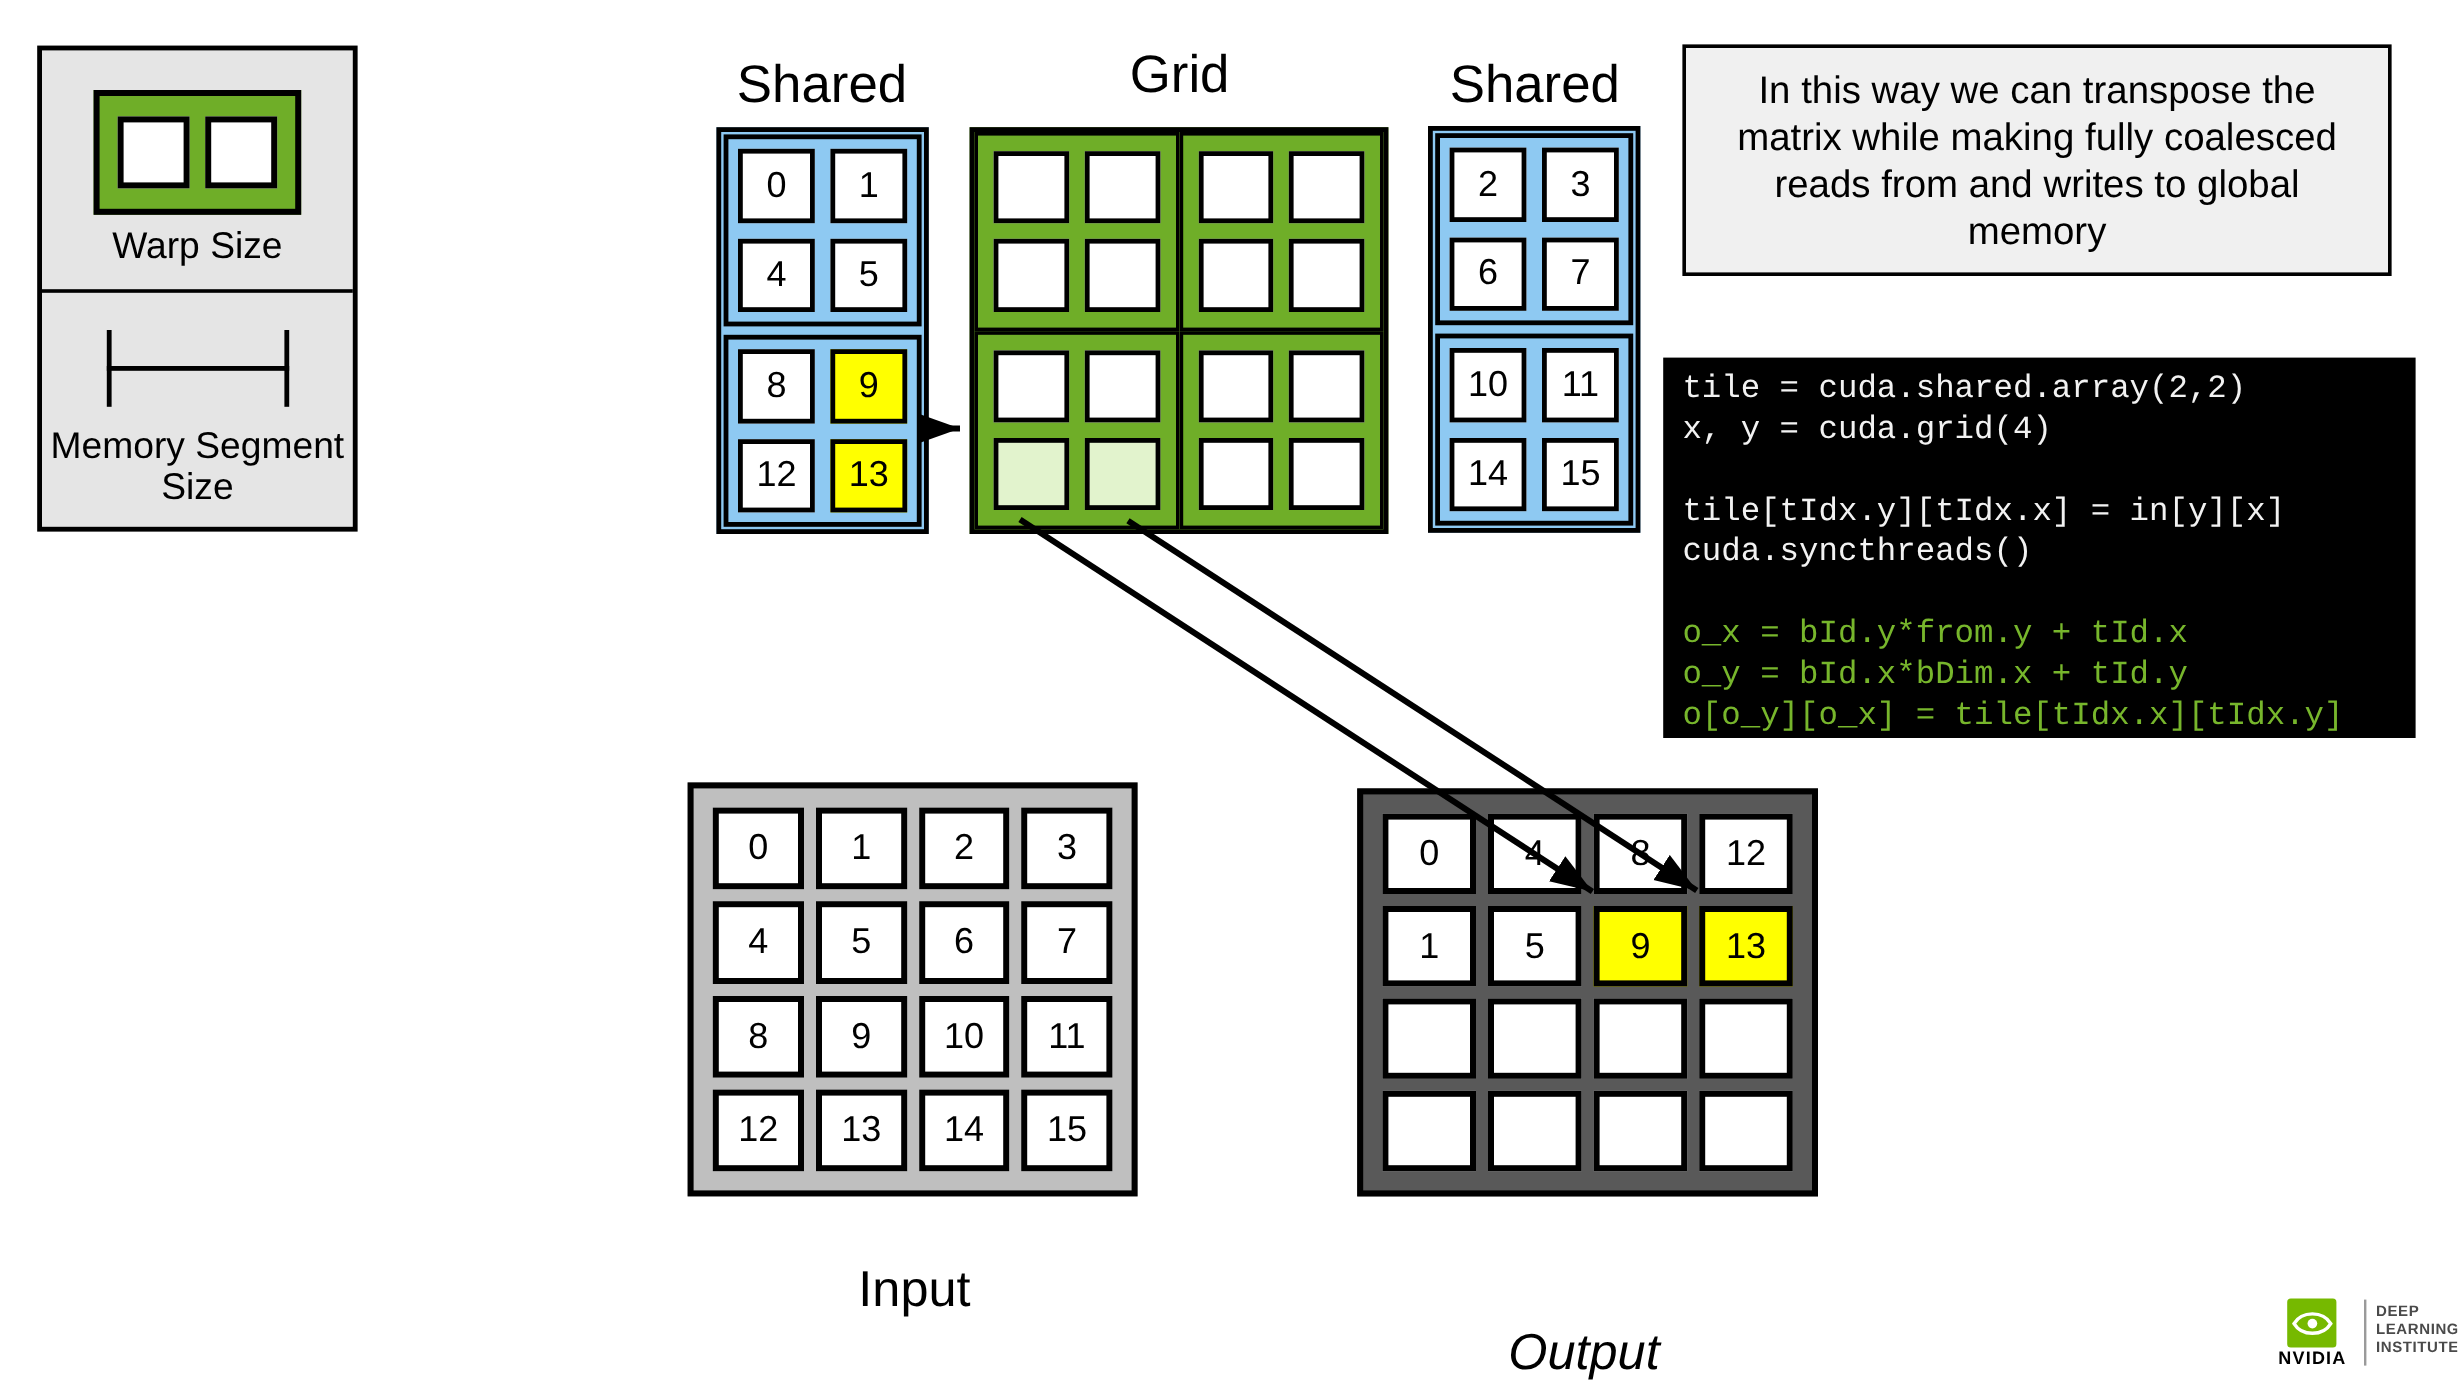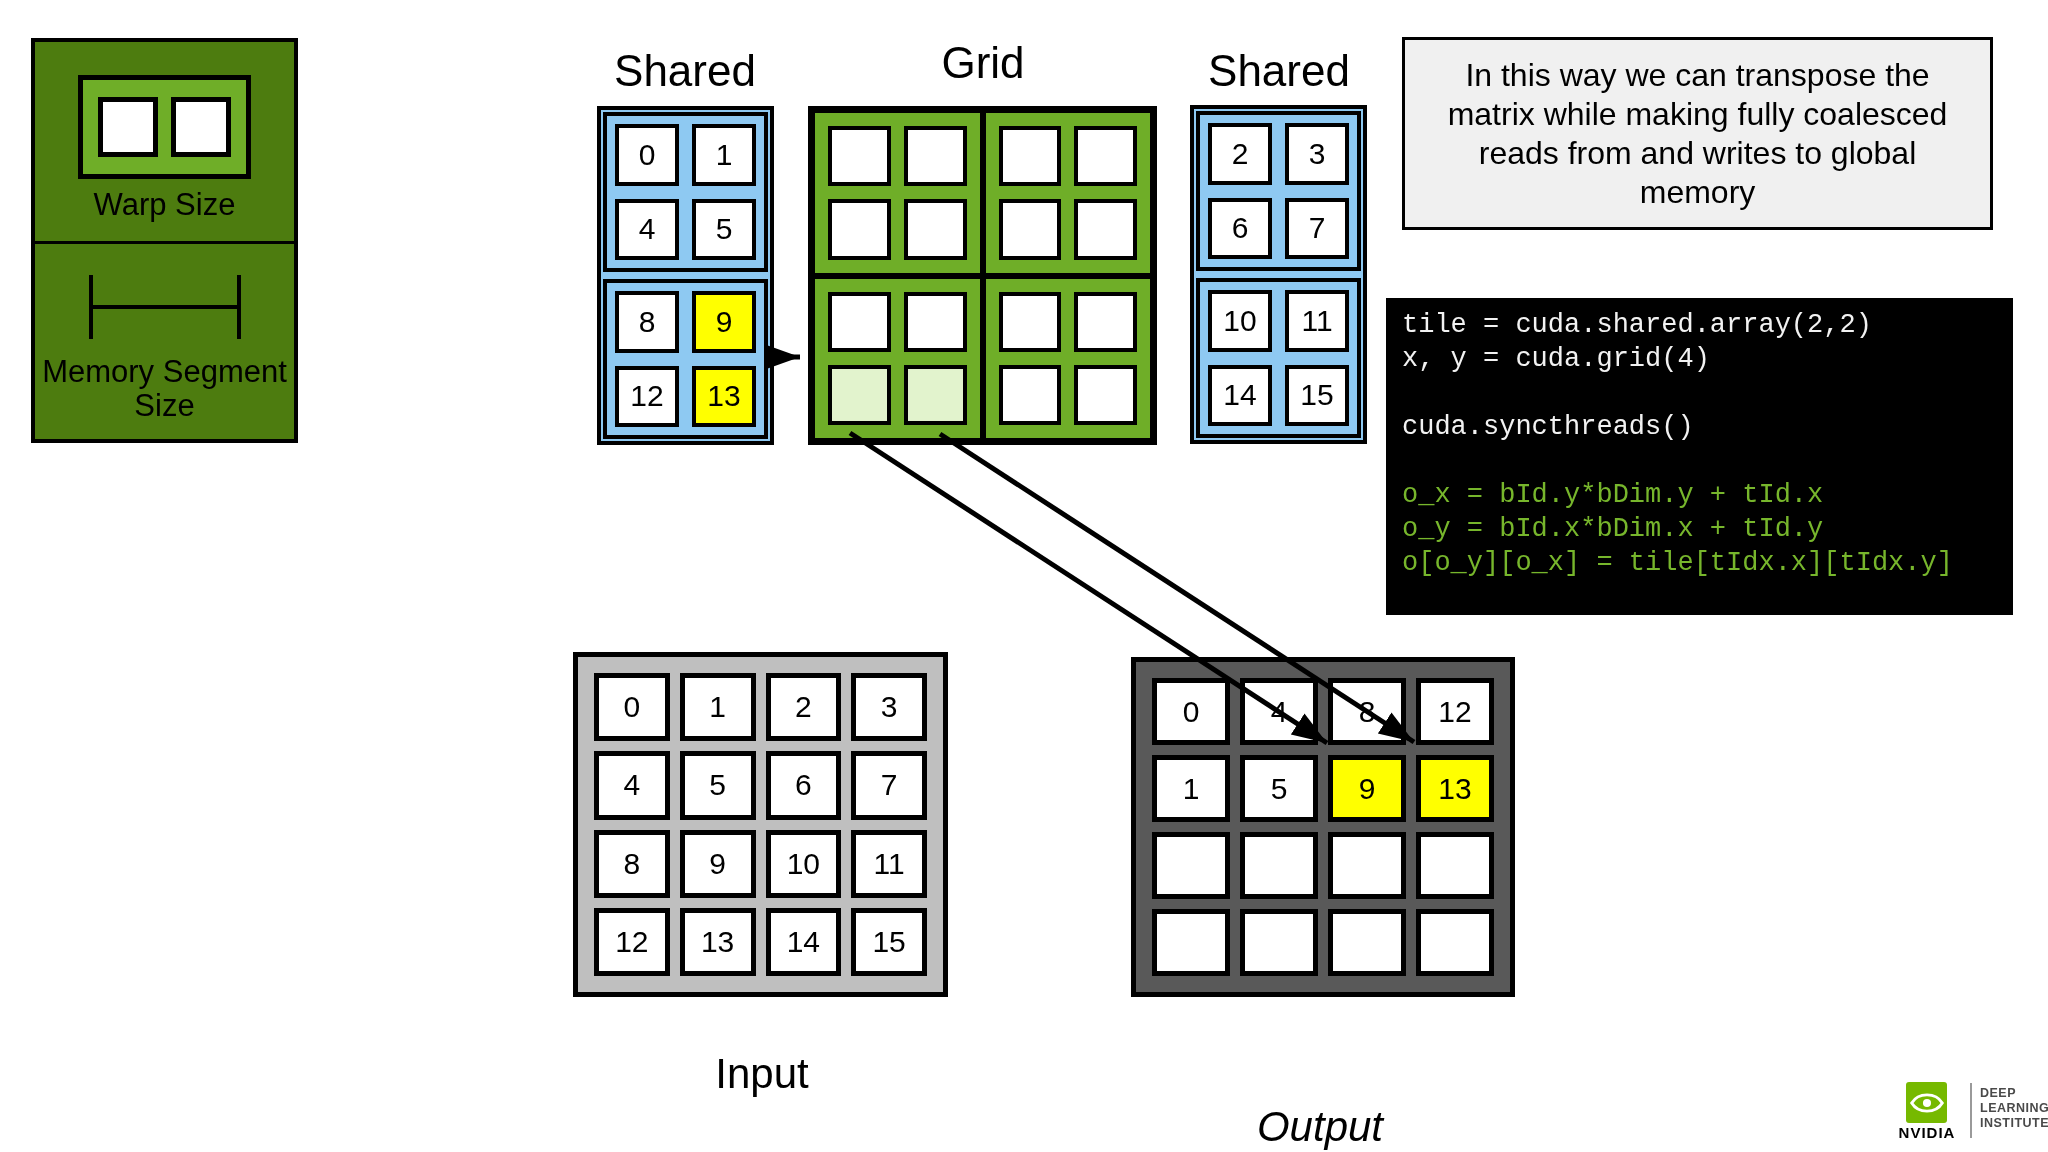--- a/index.html
+++ b/index.html
@@ -2,21 +2,21 @@
 <html><head>
 <meta charset="utf-8">
 <style>
   * { margin:0; padding:0; box-sizing:border-box; }
   html,body { background:#fff; }
   body { font-family:"Liberation Sans", sans-serif; color:#000; }
   #slide { position:relative; width:2048px; height:1152px; background:#fff; overflow:hidden; }
 
   
   .legend { position:absolute; left:31px; top:38px; width:267px; height:405px;
-            background:#4d7c0f; border:4px solid #000; }
+            background:#e5e5e5; border:4px solid #000; }
   .legend-top { height:199px; display:flex; flex-direction:column; align-items:center; }
   .warp-swatch { margin-top:33px; width:173px; height:104px; background:#6fae28;
                  border:5px solid #000; display:flex; align-items:center; justify-content:center; gap:13px; }
   .warp-sq { width:60px; height:60px; background:#fff; border:5px solid #000; }
   .legend-label { font-size:31px; text-align:center; line-height:34px; margin-top:9px; }
   .legend-div { border-top:3px solid #000; }
   .legend-bottom { display:flex; flex-direction:column; align-items:center; }
   .ibeam { position:relative; width:152px; height:64px; margin-top:31px; }
   .ibeam-h { position:absolute; left:0; top:30px; width:152px; height:4px; background:#000; }
   .ibeam-c { position:absolute; top:0; width:4px; height:64px; background:#000; }
@@ -167,23 +167,24 @@
   </div>
 
   <div class="note-box">
     <span>In this way we can transpose the matrix while making fully coalesced reads from and writes to global memory</span>
   </div>
 
   <div class="code-box">
     <div class="code-line">tile = cuda.shared.array(2,2)</div>
     <div class="code-line">x, y = cuda.grid(4)</div>
     <div class="code-line"></div>
+    <div class="code-line">tile[tIdx.y][tIdx.x] = in[y][x]</div>
     <div class="code-line">cuda.syncthreads()</div>
     <div class="code-line"></div>
-    <div class="code-line green">o_x = bId.y*bDim.y + tId.x</div>
+    <div class="code-line green">o_x = bId.y*from.y + tId.x</div>
     <div class="code-line green">o_y = bId.x*bDim.x + tId.y</div>
     <div class="code-line green">o[o_y][o_x] = tile[tIdx.x][tIdx.y]</div>
   </div>
 
   <div class="io-box" id="input-box">
     <div class="io-cell">0</div>
     <div class="io-cell">1</div>
     <div class="io-cell">2</div>
     <div class="io-cell">3</div>
     <div class="io-cell">4</div>

